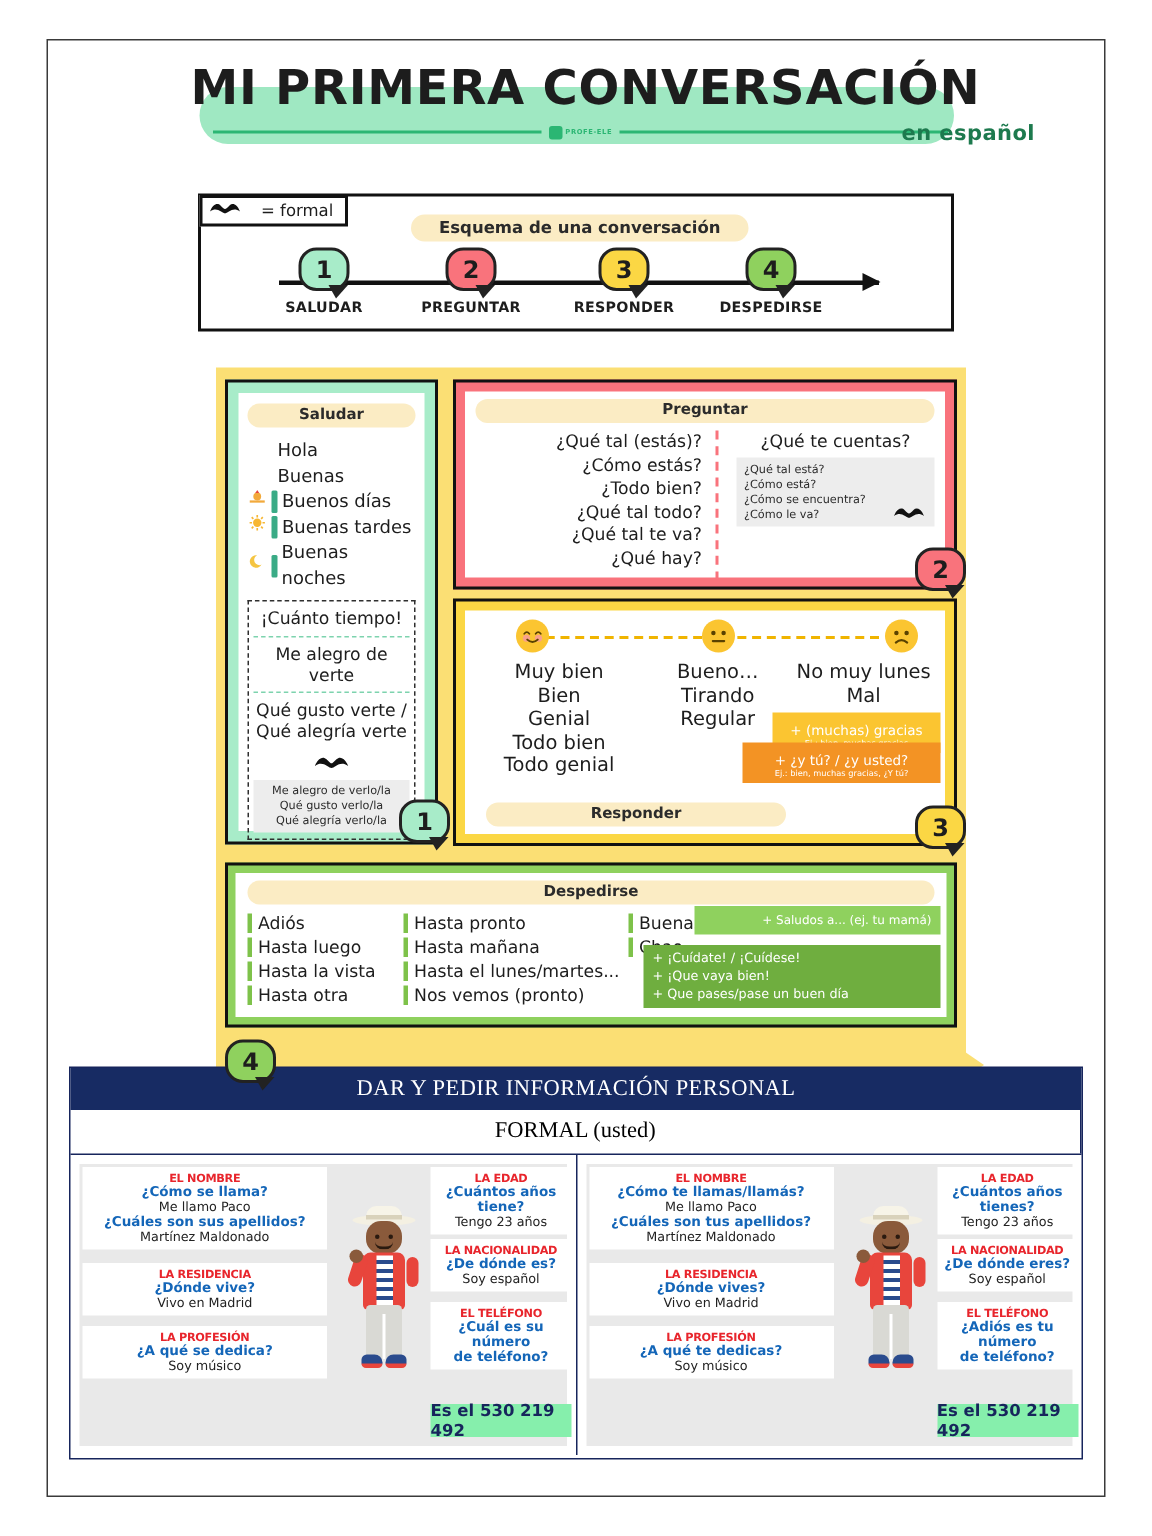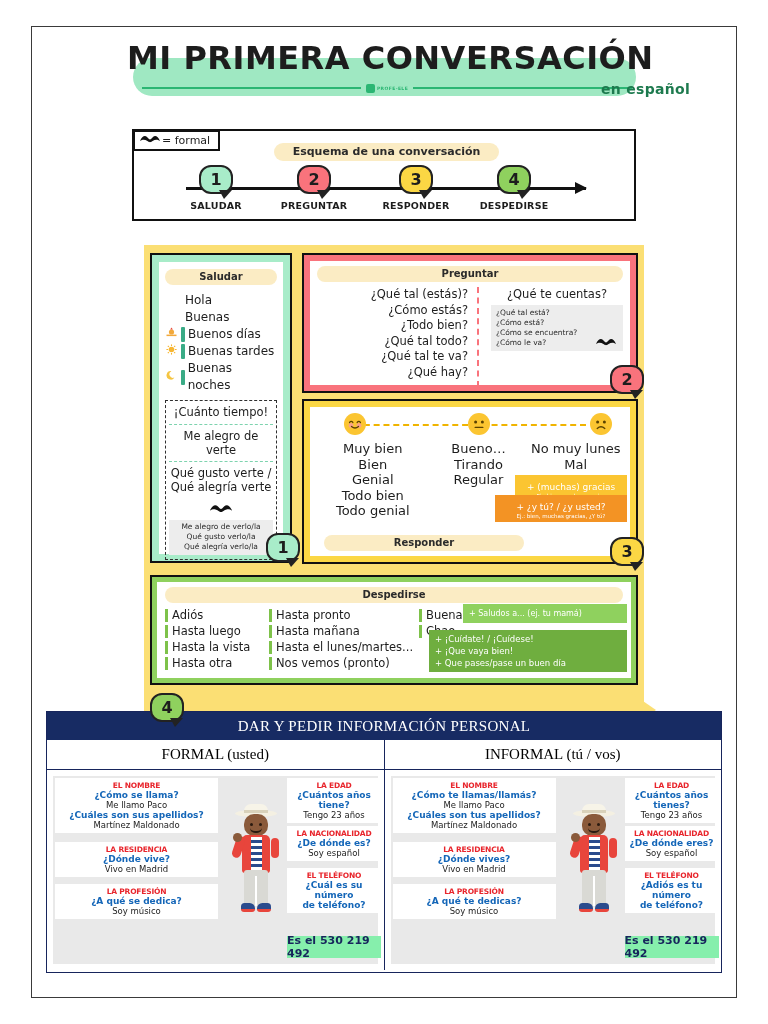--- a/index.html
+++ b/index.html
@@ -54,21 +54,21 @@
   
   .schema-box {
     position: absolute; left: 100px; top: 102px;
     width: 504px; height: 92px;
     border: 2px solid #111; background: #fff;
   }
   .formal-legend {
     position: absolute; left: -1px; top: -1px;
     border: 2px solid #111; background:#fff;
     padding: 2px 8px 2px 5px;
-    display:flex; align-items:center; gap:2px;
+    display:flex; align-items:center; gap:14px;
     font-size: 11px; color:#1d1d1d;
   }
   .moustache { display:inline-block; }
   .schema-pill {
     position: absolute; left: 140px; top: 12px;
     width: 225px; height: 18px; line-height:18px;
     background:#fbecc4; border-radius:9px;
     text-align:center; font-size:11px; font-weight:bold; color:#2b2b2b;
   }
   .timeline {
@@ -222,21 +222,21 @@
   .desp-inner { width:100%; height:100%; background:#fff; padding: 5px 8px; position:relative; }
   .desp-cols { display:flex; margin-top:4px; font-size: 11.5px; color:#1d1d1d; }
   .desp-col { line-height: 16px; }
   .dc1 { width: 104px; }
   .dc2 { width: 150px; }
   .dc3 { width: 110px; }
   .desp-item { display:flex; align-items:flex-start; gap:4px; }
   .desp-bar { width: 3px; height: 13px; background:#7ec24a; margin-top:2px; flex:none; }
   .desp-co1 {
     position:absolute; right: 4px; top: 22px; width: 164px;
-    background:#8fd15e; color:#fff; font-size: 8px; padding: 5px 6px; text-align:left;
+    background:#8fd15e; color:#fff; font-size: 8px; padding: 5px 6px; text-align:right;
   }
   .desp-co2 {
     position:absolute; right: 4px; top: 48px; width: 198px;
     background:#6fae3f; color:#fff; font-size: 8.5px; padding: 3px 6px; line-height: 12px;
   }
 
   
   .corner-badge {
     position:absolute; width: 34px; height: 29px; border-radius:12px;
     border:2px solid #222; display:flex; align-items:center; justify-content:center;
@@ -590,21 +590,20 @@
     <div class="head"></div>
   </div>
   <div class="corner-badge" style="left:118px; top:666px; background:#8fd15e;">
     <span>4</span>
   </div>
 
   <div class="bottom">
     <div class="bt-title">DAR Y PEDIR INFORMACIÓN PERSONAL</div>
     <div class="bt-head">
       <div>FORMAL (usted)</div>
-      <div>INFORMAL (tú / vos)</div>
     </div>
     <div class="bt-body">
 
       <div class="bt-col">
         <div class="panel-bg"></div>
 
         <div class="qa-card" style="left:8px; top:8px; width:163px; padding:3px 4px; text-align:center;">
           <div class="cat">EL NOMBRE</div>
           <div class="qq">¿Cómo se llama?</div>
           <div class="aa">Me llamo Paco</div>

